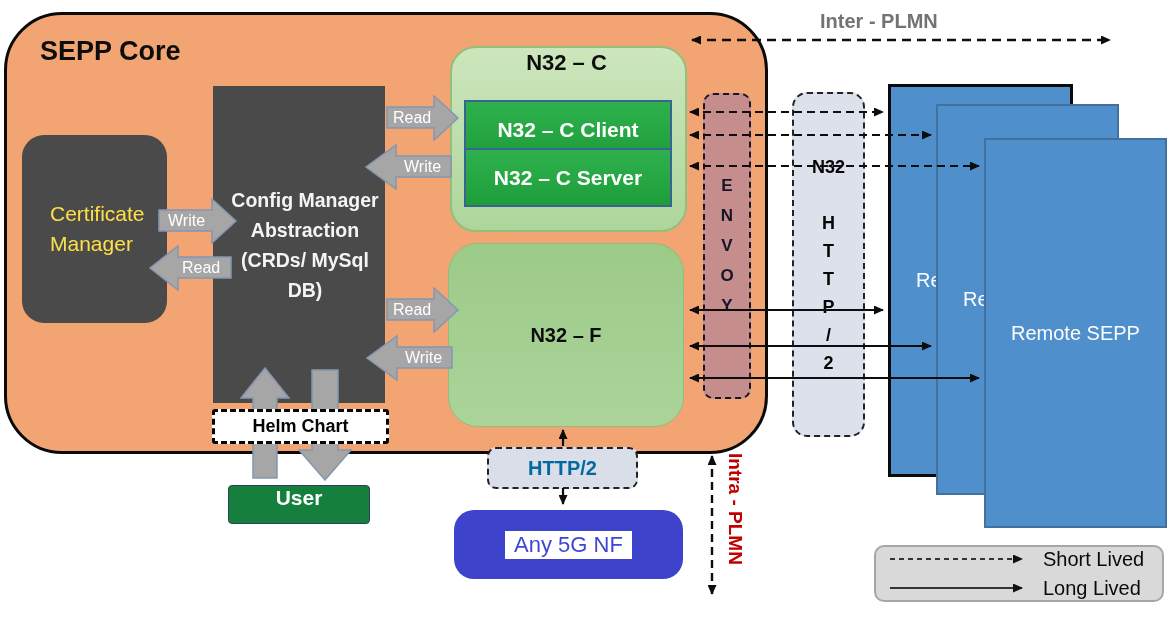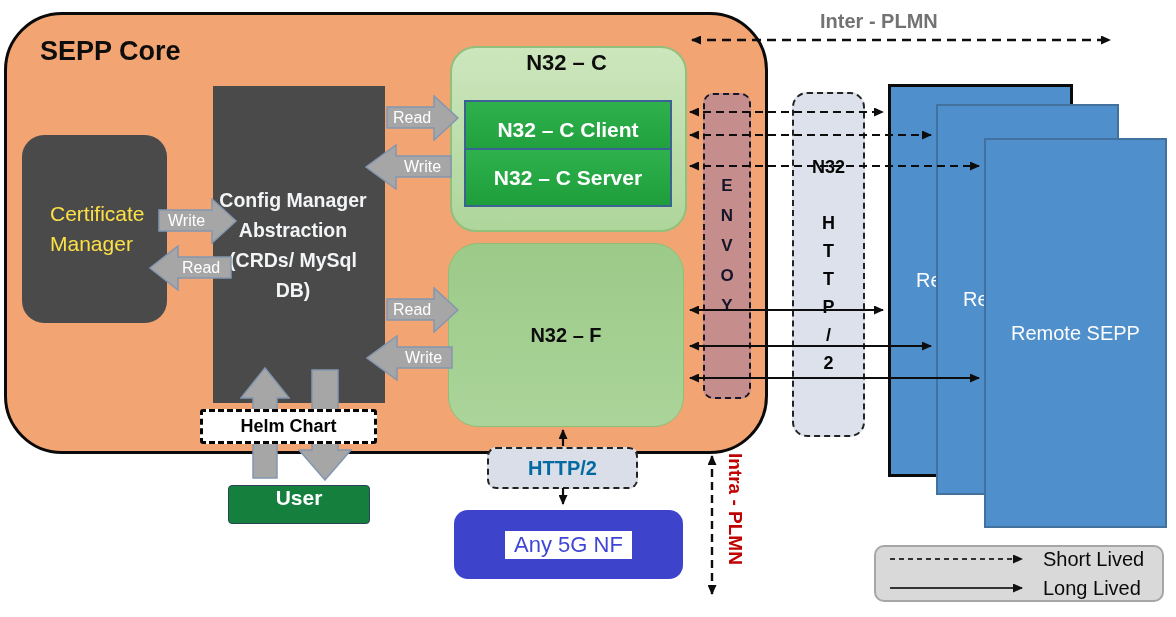--- a/index.html
+++ b/index.html
@@ -10,21 +10,21 @@
   
   .sepp{left:4px;top:12px;width:758px;height:436px;background:#F2A573;
         border:3.5px solid #0a0a0a;border-radius:58px;z-index:1;}
   .sepp-title{left:40px;top:36px;font-size:27px;font-weight:bold;color:#0d0d0d;z-index:2;}
 
   
   .certbox{left:22px;top:135px;width:145px;height:188px;background:#4A4A4A;border-radius:22px;
            z-index:2;display:flex;align-items:center;}
   .certbox span{color:#fde047;font-size:21px;line-height:30px;padding-left:28px;white-space:pre-line;}
   .configbox{left:213px;top:86px;width:172px;height:317px;background:#4A4A4A;z-index:2;
-             display:flex;align-items:center;justify-content:flex-start;text-align:center;}
+             display:flex;align-items:center;justify-content:flex-end;text-align:center;}
   .configbox span{color:#f2f4f6;font-size:19.5px;font-weight:600;line-height:30px;width:160px;}
 
   
   .n32c{left:450px;top:46px;width:233px;height:182px;border-radius:26px;z-index:2;
         background:linear-gradient(180deg,#CDE6BD 0%,#AED69B 100%);border:2px solid #93BF7D;}
   .n32c-title{left:450px;top:50px;width:233px;text-align:center;font-size:22px;font-weight:bold;
               color:#0d0d0d;z-index:3;}
   .greenbox{left:464px;width:204px;height:56px;z-index:3;border:2px solid #3A6293;
             background:linear-gradient(180deg,#2EB14D 0%,#1E9E3B 100%);
             display:flex;align-items:center;justify-content:center;}
@@ -52,32 +52,32 @@
 
   
   .rsepp{width:179px;height:386px;background:#4E8FCC;display:flex;align-items:center;
          justify-content:center;}
   .rsepp span{color:#fdfdfd;font-size:20px;white-space:nowrap;}
   .rs-back{left:888px;top:84px;height:387px;border:3px solid #0a0a0a;z-index:2;}
   .rs-mid{left:936px;top:104px;height:387px;border:2px solid #41719C;z-index:3;}
   .rs-front{left:984px;top:138px;border:2px solid #41719C;z-index:4;}
 
   
-  .helm{left:200px;top:409px;width:171px;height:29px;background:#ffffff;border:3px dashed #050505;
+  .helm{left:212px;top:409px;width:171px;height:29px;background:#ffffff;border:3px dashed #050505;
         border-radius:3px;z-index:6;display:flex;align-items:center;justify-content:center;}
   .helm span{font-size:18px;font-weight:bold;color:#050505;}
   .user{left:228px;top:485px;width:140px;height:37px;background:#15803d;border:1.5px solid #2e4156;
         border-radius:4px;z-index:6;display:flex;align-items:flex-start;justify-content:center;}
   .user span{color:#ffffff;font-size:21px;font-weight:bold;}
 
   
   .http2{left:487px;top:447px;width:147px;height:38px;background:#D9DEE8;border:2px dashed #222;
          border-radius:9px;z-index:6;display:flex;align-items:center;justify-content:center;}
   .http2 span{font-size:20px;font-weight:bold;color:#0369a1;}
-  .any5g{left:454px;top:510px;width:229px;height:69px;background:#3D44CB;border-radius:14px;z-index:6;
+  .any5g{left:454px;top:510px;width:229px;height:69px;background:#3D44CB;border-radius:20px;z-index:6;
          display:flex;align-items:center;justify-content:center;}
   .any5g span{background:#ffffff;color:#3F46D6;font-size:22px;padding:1px 9px;}
 
   
   .interplmn{left:820px;top:10px;width:160px;text-align:left;color:#737373;font-size:20px;
              font-weight:bold;z-index:7;}
   .intraplmn{left:724px;top:453px;height:150px;writing-mode:vertical-rl;color:#C00000;font-size:19px;
              font-weight:bold;z-index:7;display:flex;align-items:center;}
 
   

